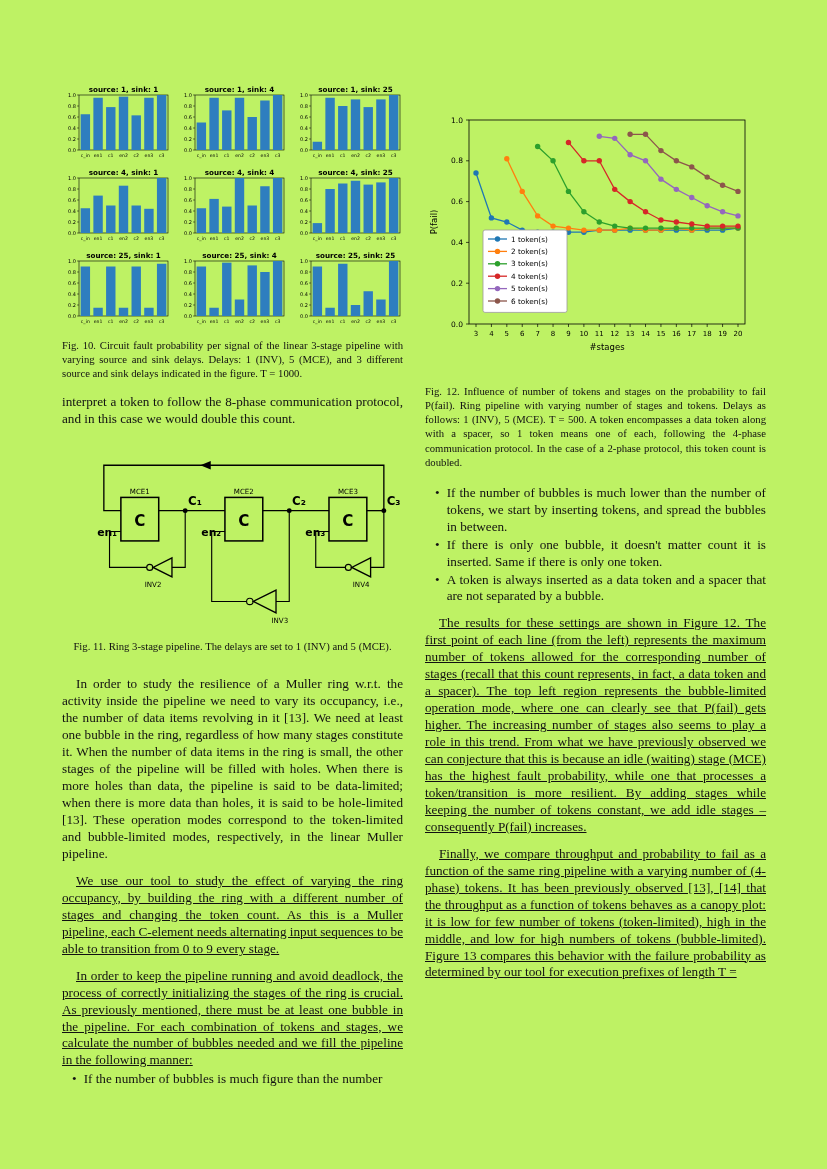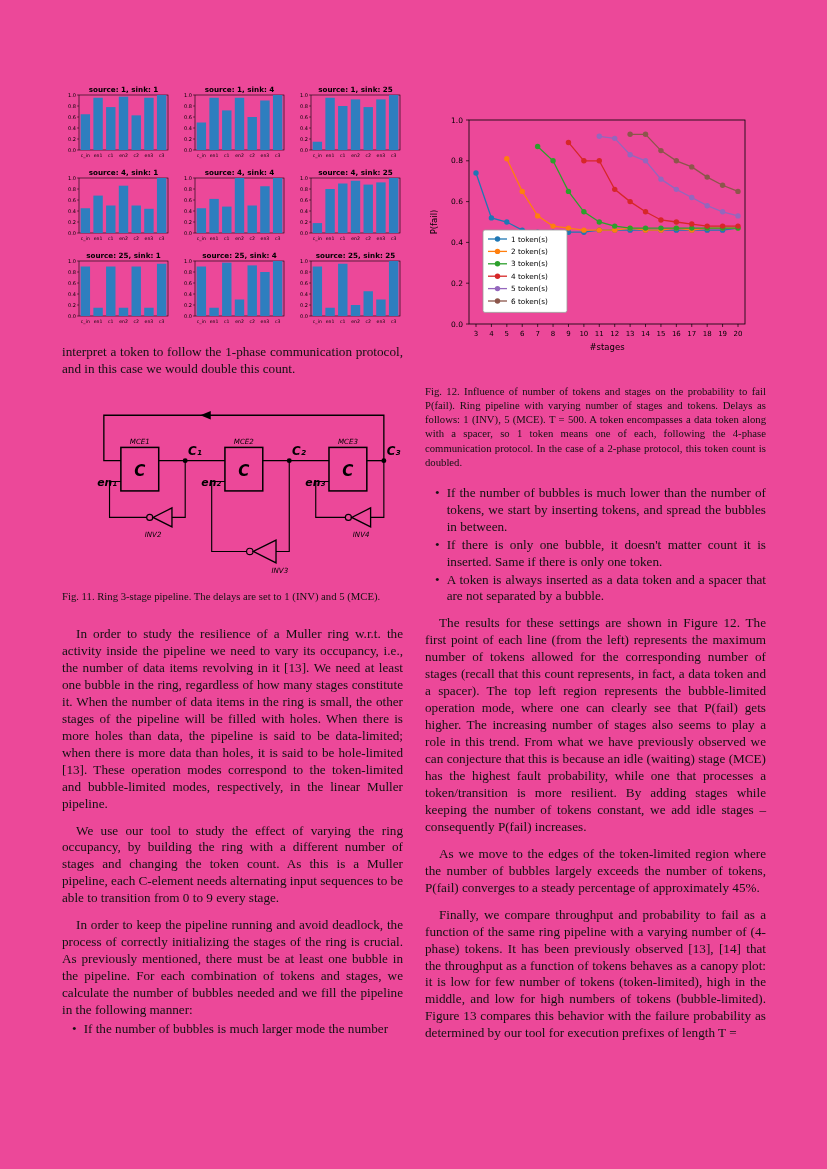--- a/index.html
+++ b/index.html
@@ -1,26 +1,26 @@
 <!DOCTYPE html>
 <html><head>
 <meta charset="utf-8">
 <style>
   html,body{margin:0;padding:0;background:#e8e8e8;}
-  .page{position:relative;width:827px;height:1169px;background:#ec4899;margin:0 auto;overflow:hidden;
+  .page{position:relative;width:827px;height:1169px;background:#bef264;margin:0 auto;overflow:hidden;
         font-family:"Liberation Serif",serif;font-size:13.2px;color:#111;}
   .columns{position:absolute;top:84px;left:62px;width:704px;display:flex;gap:22px;}
   .col{width:341px;}
   p{margin:0;text-align:justify;line-height:1.285;}
   p.ind{text-indent:14px;margin-top:9px;}
-  p.gap-top{margin-top:10px;}
+  p.gap-top{margin-top:10px;text-decoration:underline;}
   .caption{font-size:10.7px;line-height:1.32;text-align:justify;margin:8px 0 0 0;color:#111;}
-  .caption.single{text-align:left;}
+  .caption.single{text-align:center;}
   .fig10-grid{display:grid;grid-template-columns:repeat(3,109px);gap:3px 7px;justify-content:space-between;}
-  .fig11-wrap{margin:24px 4px 2px 0;font-style:italic;}
+  .fig11-wrap{margin:24px 4px 2px 0;}
   .fig12-wrap{margin:26px 0 0 0;}
   ul.bullets{margin:2px 0 2px 0;padding:0;list-style:none;}
   ul.bullets li{display:flex;gap:7px;text-align:justify;line-height:1.285;margin:1px 0 1px 10px;}
   ul.bullets .marker{flex:0 0 auto;}
   .cont{margin-left:24px;}
   .spacer-m{height:14px;}
   svg text{font-family:"DejaVu Sans",sans-serif;}
   .circuit text.big-c{font-size:16px;font-weight:600;}
   .circuit text.node{font-size:12.5px;font-weight:700;}
   .circuit text.enlbl{font-size:11.5px;font-weight:700;}
@@ -300,23 +300,24 @@
             <text x="23.357142857142858" y="73" font-size="4.6" text-anchor="middle" fill="#000">c_in</text>
             <text x="36.07142857142857" y="73" font-size="4.6" text-anchor="middle" fill="#000">en1</text>
             <text x="48.785714285714285" y="73" font-size="4.6" text-anchor="middle" fill="#000">c1</text>
             <text x="61.49999999999999" y="73" font-size="4.6" text-anchor="middle" fill="#000">en2</text>
             <text x="74.21428571428572" y="73" font-size="4.6" text-anchor="middle" fill="#000">c2</text>
             <text x="86.92857142857143" y="73" font-size="4.6" text-anchor="middle" fill="#000">en3</text>
             <text x="99.64285714285714" y="73" font-size="4.6" text-anchor="middle" fill="#000">c3</text>
           </svg>
         </div>
 
+      <div class="caption">Fig. 10.   Circuit fault probability per signal of the linear 3-stage pipeline with varying source and sink delays. Delays: 1 (INV), 5 (MCE), and 3 different source and sink delays indicated in the figure. T = 1000.</div>
 
       <div class="spacer-m"></div>
-      <p>interpret a token to follow the 1-phase communication protocol, and in this case we would double this count.</p>
+      <p>interpret a token to follow the 8-phase communication protocol, and in this case we would double this count.</p>
 
       <div class="fig11-wrap">
         <svg class="circuit" width="341" height="175" viewBox="0 0 360 185">
 
           <polyline points="340,62 340,14 44,14 44,62 62,62" fill="none" stroke="#000" stroke-width="1.4"></polyline>
           <polygon points="146,14 157,9.5 157,18.5" fill="#000"></polygon>
 
           <line x1="102" y1="62" x2="172" y2="62" stroke="#000" stroke-width="1.4"></line>
           <line x1="212" y1="62" x2="282" y2="62" stroke="#000" stroke-width="1.4"></line>
           <line x1="322" y1="62" x2="340" y2="62" stroke="#000" stroke-width="1.4"></line>
@@ -366,21 +367,21 @@
 
       <div class="caption single">Fig. 11.   Ring 3-stage pipeline. The delays are set to 1 (INV) and 5 (MCE).</div>
 
       <div class="spacer-m"></div>
       <p class="ind">In order to study the resilience of a Muller ring w.r.t. the activity inside the pipeline we need to vary its occupancy, i.e., the number of data items revolving in it [13]. We need at least one bubble in the ring, regardless of how many stages constitute it. When the number of data items in the ring is small, the other stages of the pipeline will be filled with holes. When there is more holes than data, the pipeline is said to be data-limited; when there is more data than holes, it is said to be hole-limited [13]. These operation modes correspond to the token-limited and bubble-limited modes, respectively, in the linear Muller pipeline.</p>
       <p class="ind gap-top">We use our tool to study the effect of varying the ring occupancy, by building the ring with a different number of stages and changing the token count. As this is a Muller pipeline, each C-element needs alternating input sequences to be able to transition from 0 to 9 every stage.</p>
       <p class="ind gap-top">In order to keep the pipeline running and avoid deadlock, the process of correctly initializing the stages of the ring is crucial. As previously mentioned, there must be at least one bubble in the pipeline. For each combination of tokens and stages, we calculate the number of bubbles needed and we fill the pipeline in the following manner:</p>
       <ul class="bullets">
         <li>
           <span class="marker">•</span>
-          <span>If the number of bubbles is much larger mode the number</span>
+          <span>If the number of bubbles is much figure than the number</span>
         </li>
       </ul>
     </div>
 
     <div class="col">
 
       <div class="fig12-wrap">
         <div id="fig12-chart"><svg width="335" height="262">
               <rect x="44" y="10" width="276" height="204" fill="none" stroke="#000" stroke-width="0.8"></rect>
               <line x1="51" y1="214" x2="51" y2="217" stroke="#000" stroke-width="0.7"></line>
@@ -551,17 +552,16 @@
           <span class="marker">•</span>
           <span>If there is only one bubble, it doesn't matter count it is inserted. Same if there is only one token.</span>
         </li>
         <li>
           <span class="marker">•</span>
           <span>A token is always inserted as a data token and a spacer that are not separated by a bubble.</span>
         </li>
       </ul>
 
       <p class="ind gap-top">The results for these settings are shown in Figure 12. The first point of each line (from the left) represents the maximum number of tokens allowed for the corresponding number of stages (recall that this count represents, in fact, a data token and a spacer). The top left region represents the bubble-limited operation mode, where one can clearly see that P(fail) gets higher. The increasing number of stages also seems to play a role in this trend. From what we have previously observed we can conjecture that this is because an idle (waiting) stage (MCE) has the highest fault probability, while one that processes a token/transition is more resilient. By adding stages while keeping the number of tokens constant, we add idle stages – consequently P(fail) increases.</p>
-      <p class="ind gap-top">As we move to the edges of the token-limited region where the number of bubbles largely exceeds the number of tokens, P(fail) converges to a steady percentage of approximately 45%.</p>
       <p class="ind gap-top">Finally, we compare throughput and probability to fail as a function of the same ring pipeline with a varying number of (4-phase) tokens. It has been previously observed [13], [14] that the throughput as a function of tokens behaves as a canopy plot: it is low for few number of tokens (token-limited), high in the middle, and low for high numbers of tokens (bubble-limited). Figure 13 compares this behavior with the failure probability as determined by our tool for execution prefixes of length T =</p>
     </div>
   </div>
 </div>
 
 </body></html>

